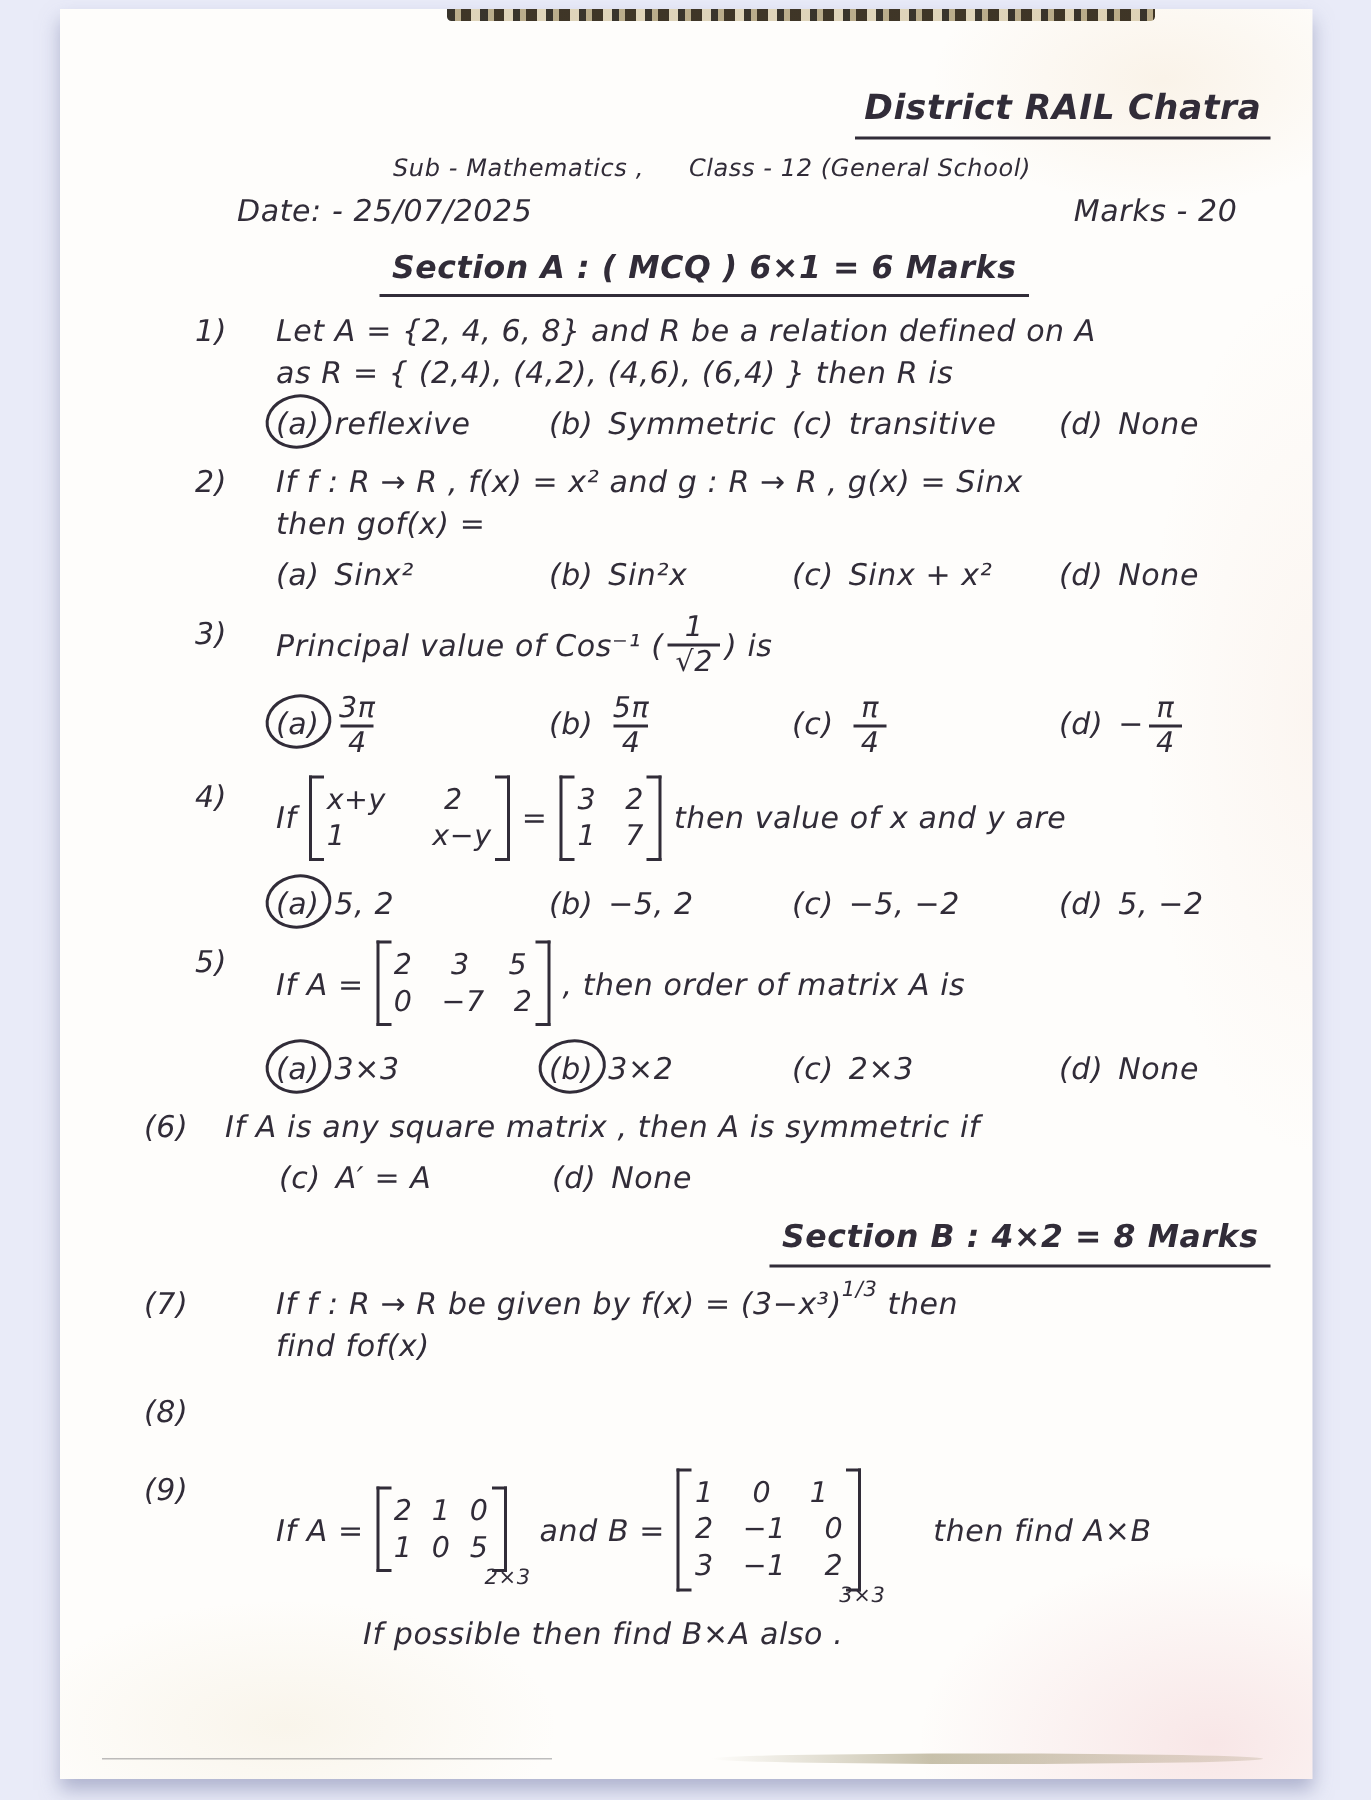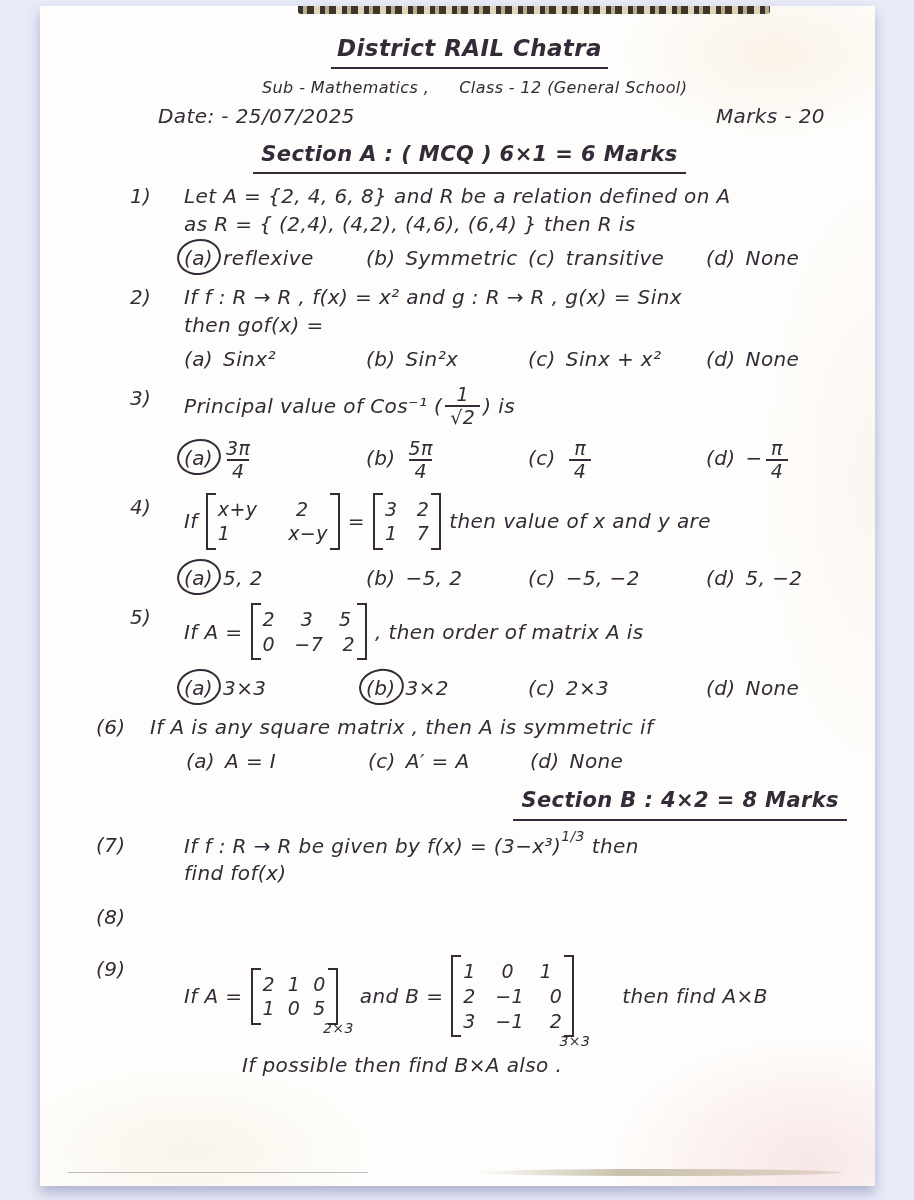--- a/index.html
+++ b/index.html
@@ -37,21 +37,21 @@
   }
   .bottom-smear {
     position: absolute; bottom: 10px; left: 52%; width: 44%; height: 7px;
     background: linear-gradient(90deg, rgba(110,95,40,0), rgba(110,95,40,.38) 40%, rgba(110,95,40,.15));
     border-radius: 50%;
   }
   .bottom-line {
     position: absolute; bottom: 13px; left: 28px; width: 300px; height: 1px;
     background: rgba(70,70,75,.35);
   }
-  .center { text-align: center; }
+  .center { text-align: right; margin-top: 24px; }
   .title {
     display: inline-block; font-size: 23px; font-weight: bold;
     border-bottom: 2px solid var(--ink); padding: 0 6px 3px;
   }
   .subtitle-row { display: flex; gap: 30px; margin: 8px 0 0 170px; font-size: 16px; }
   .meta-row { display: flex; justify-content: space-between; padding: 2px 22px 0 66px; text-align: center; }
   .sec-head-row { margin-top: 10px; text-align: center; }
   .sec-head {
     display: inline-block; font-size: 21px; font-weight: bold;
     border-bottom: 2.5px solid var(--ink); padding: 0 8px 3px;
@@ -218,21 +218,20 @@
           <span class="opt"><span class="olab">(d)</span><span>None</span></span>
         </div>
       </div>
     </div>
 
     <div class="q flush">
       <span class="qnum">(6)</span>
       <div class="qbody">
         <div>If A is any square matrix , then A is symmetric if</div>
         <div class="opts" style="margin-left:36px;">
-          <span class="opt"><span class="olab">(a)</span><span>A = I</span></span>
           <span class="opt"><span class="olab">(c)</span><span>A′ = A</span></span>
           <span class="opt"><span class="olab">(d)</span><span>None</span></span>
         </div>
       </div>
     </div>
 
     <div class="sec-b-head-row">
       <span class="sec-head">Section B :   4×2  =  8 Marks</span>
     </div>
 

